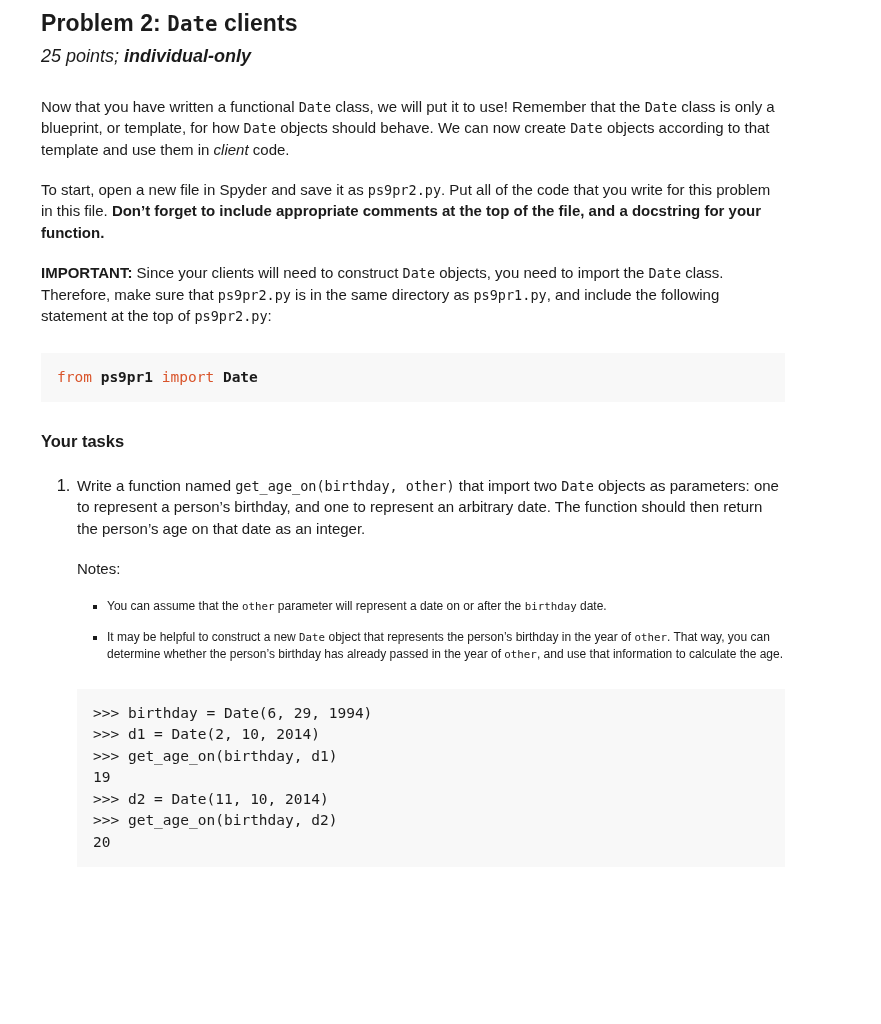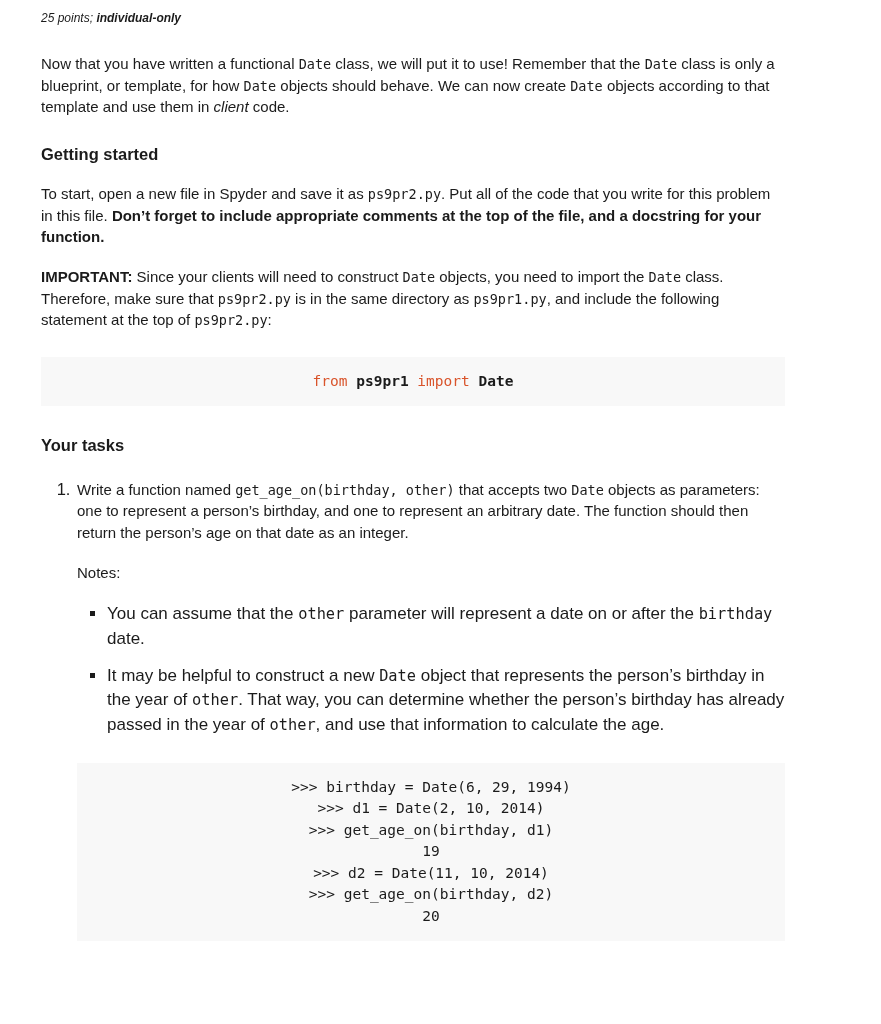--- a/index.html
+++ b/index.html
@@ -21,21 +21,21 @@
     background:#ffffff;
   }
   h1{
     font-size:23px;
     font-weight:700;
     margin:0 0 7px 0;
     letter-spacing:0.1px;
   }
   h1 .seg-c{font-weight:700;}
   .subtitle{
-    font-size:12px;
+    font-size:18px;
     margin:0 0 26px 0;
   }
   p{
     font-size:15px;
     line-height:1.43;
     margin:0 0 19px 0;
   }
   h3{
     font-size:16.5px;
     font-weight:700;
@@ -46,75 +46,74 @@
   .tight{margin-top:16px;}
   pre.codeblock{
     background:var(--code-bg);
     font-family:"DejaVu Sans Mono", monospace;
     font-size:14.5px;
     line-height:1.48;
     padding:14px 16px;
     margin:26px 0 28px 0;
     white-space:pre;
     overflow:auto;
-    text-align:center;
   }
   ol.task-list{
     margin:0;
     padding-left:34px;
     font-size:16.5px;
   }
   ol.task-list > li{
     line-height:1.43;
     padding-left:2px;
   }
   ol.task-list p{margin-bottom:19px;}
   ul.notes{
     list-style-type:square;
     margin:0 0 22px 0;
     padding-left:30px;
   }
   ul.notes > li{
-    font-size:17px;
+    font-size:12px;
     line-height:1.43;
     margin-bottom:13px;
   }
   
   .seg-b{font-weight:700;}
   .seg-i{font-style:italic;}
   .seg-bi{font-weight:700;font-style:italic;}
   .seg-c{
     font-family:"DejaVu Sans Mono", monospace;
     font-size:0.9em;
   }
   .seg-k{color:var(--keyword);}
   .seg-cb{font-weight:700;}
 </style>
 </head>
 <body>
 
 <div class="page">
 
+  <h1><span>Problem 2: </span><span class="seg-c">Date</span><span> clients</span></h1>
 
   <p class="subtitle"><span class="seg-i">25 points; </span><span class="seg-bi">individual-only</span></p>
 
   <p><span>Now that you have written a functional </span><span class="seg-c">Date</span><span> class, we will put it to use! Remember that the </span><span class="seg-c">Date</span><span> class is only a blueprint, or template, for how </span><span class="seg-c">Date</span><span> objects should behave. We can now create </span><span class="seg-c">Date</span><span> objects according to that template and use them in </span><span class="seg-i">client</span><span> code.</span></p>
 
-  <h3>Getting started</h3>
   <p class="tight"><span>To start, open a new file in Spyder and save it as </span><span class="seg-c">ps9pr2.py</span><span>. Put all of the code that you write for this problem in this file. </span><span class="seg-b">Don’t forget to include appropriate comments at the top of the file, and a docstring for your function.</span></p>
 
   <p><span class="seg-b">IMPORTANT:</span><span> Since your clients will need to construct </span><span class="seg-c">Date</span><span> objects, you need to import the </span><span class="seg-c">Date</span><span> class. Therefore, make sure that </span><span class="seg-c">ps9pr2.py</span><span> is in the same directory as </span><span class="seg-c">ps9pr1.py</span><span>, and include the following statement at the top of </span><span class="seg-c">ps9pr2.py</span><span>:</span></p>
 
   <pre class="codeblock"><span class="seg-k">from</span><span> </span><span class="seg-cb">ps9pr1</span><span> </span><span class="seg-k">import</span><span> </span><span class="seg-cb">Date</span></pre>
 
   <h3 class="spaced">Your tasks</h3>
 
   <ol class="task-list">
     <li>
-      <p><span>Write a function named </span><span class="seg-c">get_age_on(birthday, other)</span><span> that accepts two </span><span class="seg-c">Date</span><span> objects as parameters: one to represent a person’s birthday, and one to represent an arbitrary date. The function should then return the person’s age on that date as an integer.</span></p>
+      <p><span>Write a function named </span><span class="seg-c">get_age_on(birthday, other)</span><span> that import two </span><span class="seg-c">Date</span><span> objects as parameters: one to represent a person’s birthday, and one to represent an arbitrary date. The function should then return the person’s age on that date as an integer.</span></p>
 
       <p>Notes:</p>
 
       <ul class="notes">
         <li><span>You can assume that the </span><span class="seg-c">other</span><span> parameter will represent a date on or after the </span><span class="seg-c">birthday</span><span> date.</span></li>
         <li><span>It may be helpful to construct a new </span><span class="seg-c">Date</span><span> object that represents the person’s birthday in the year of </span><span class="seg-c">other</span><span>. That way, you can determine whether the person’s birthday has already passed in the year of </span><span class="seg-c">other</span><span>, and use that information to calculate the age.</span></li>
       </ul>
 
 
       <pre class="codeblock">&gt;&gt;&gt; birthday = Date(6, 29, 1994)

